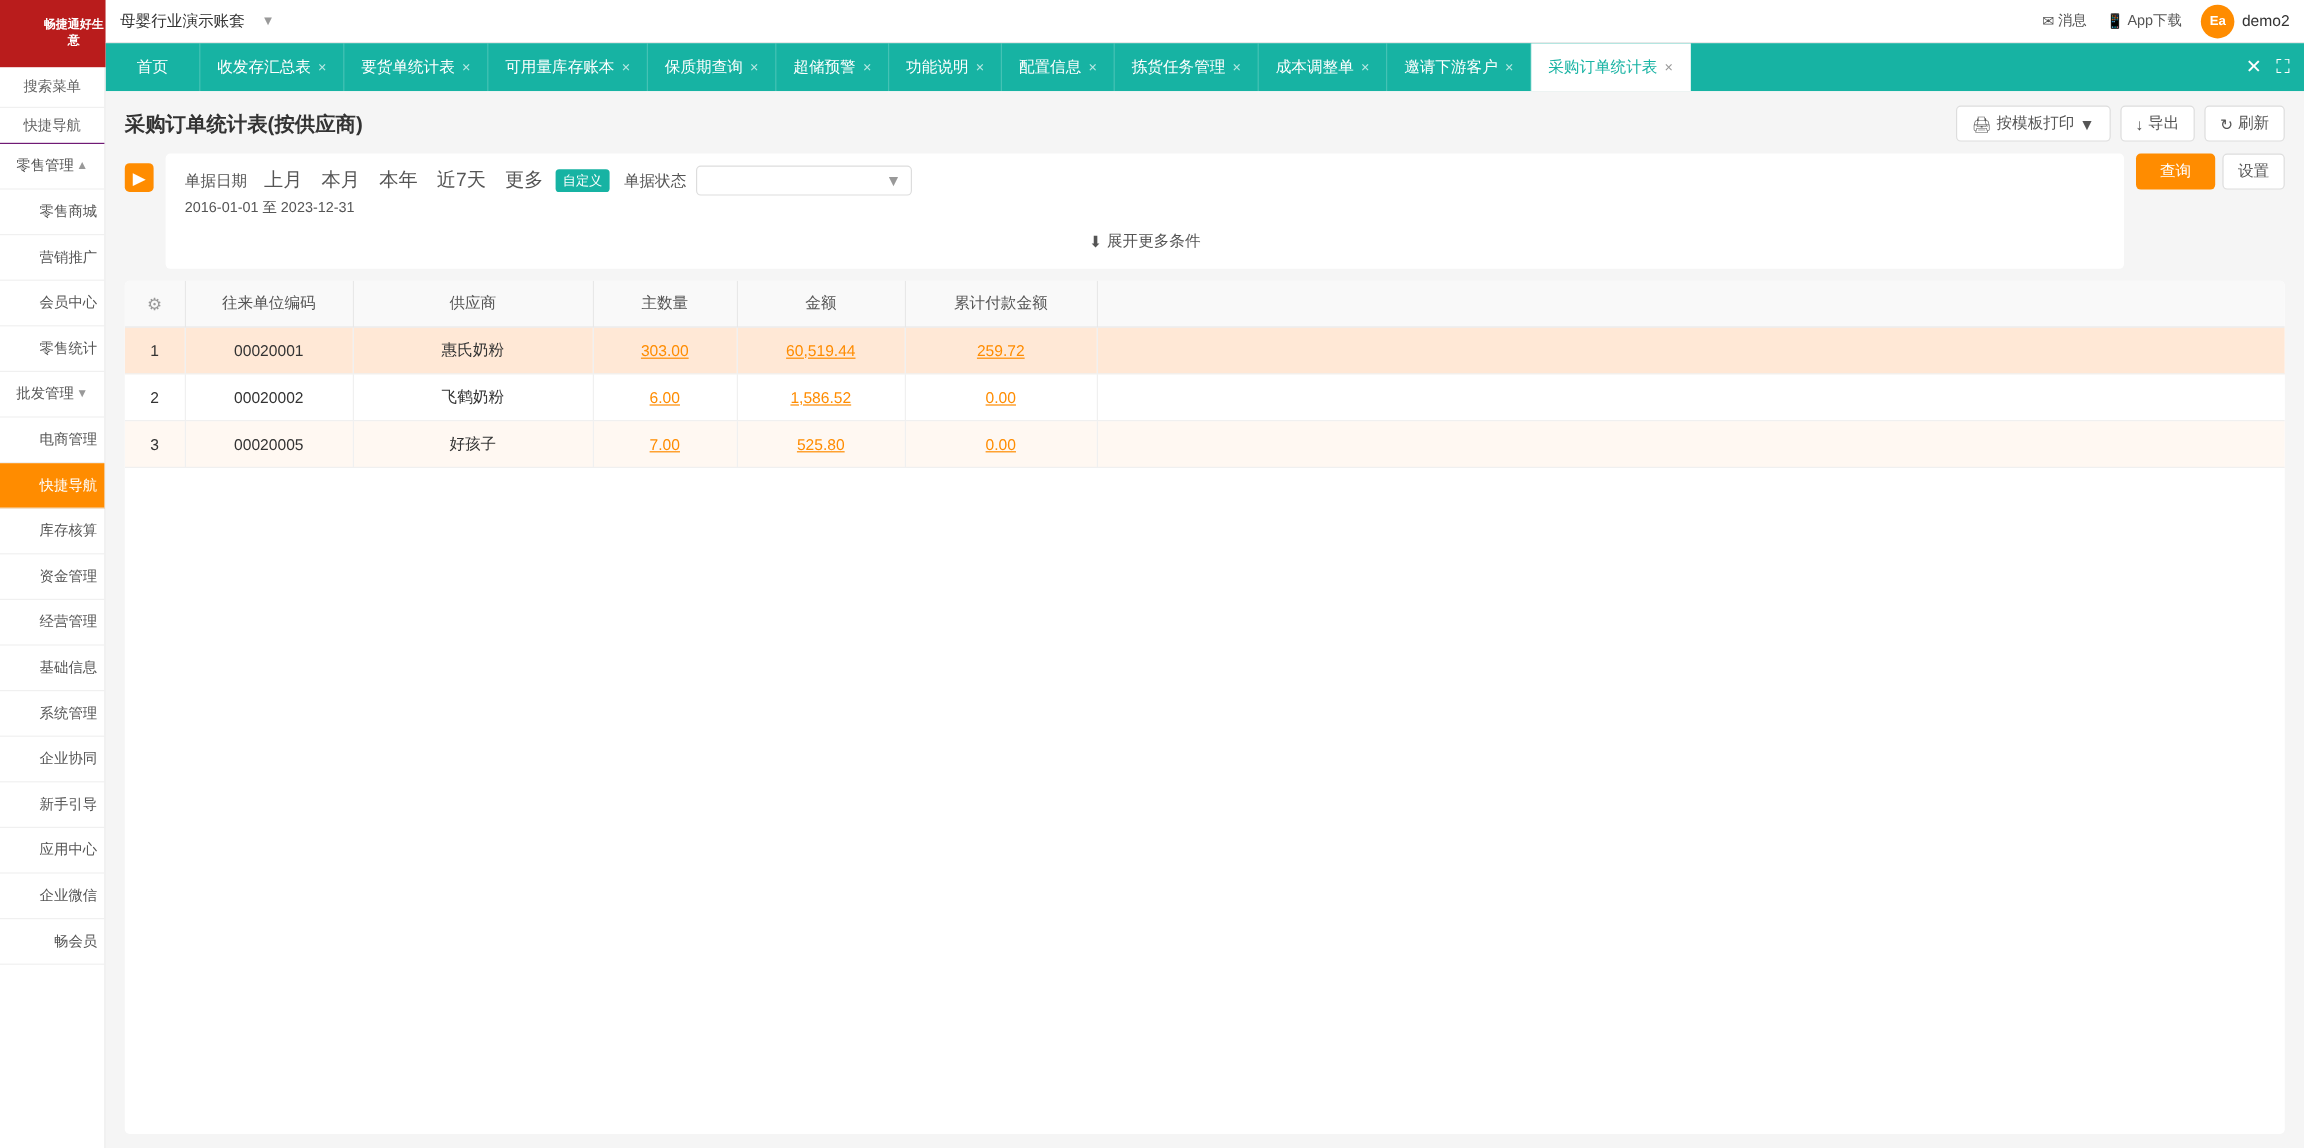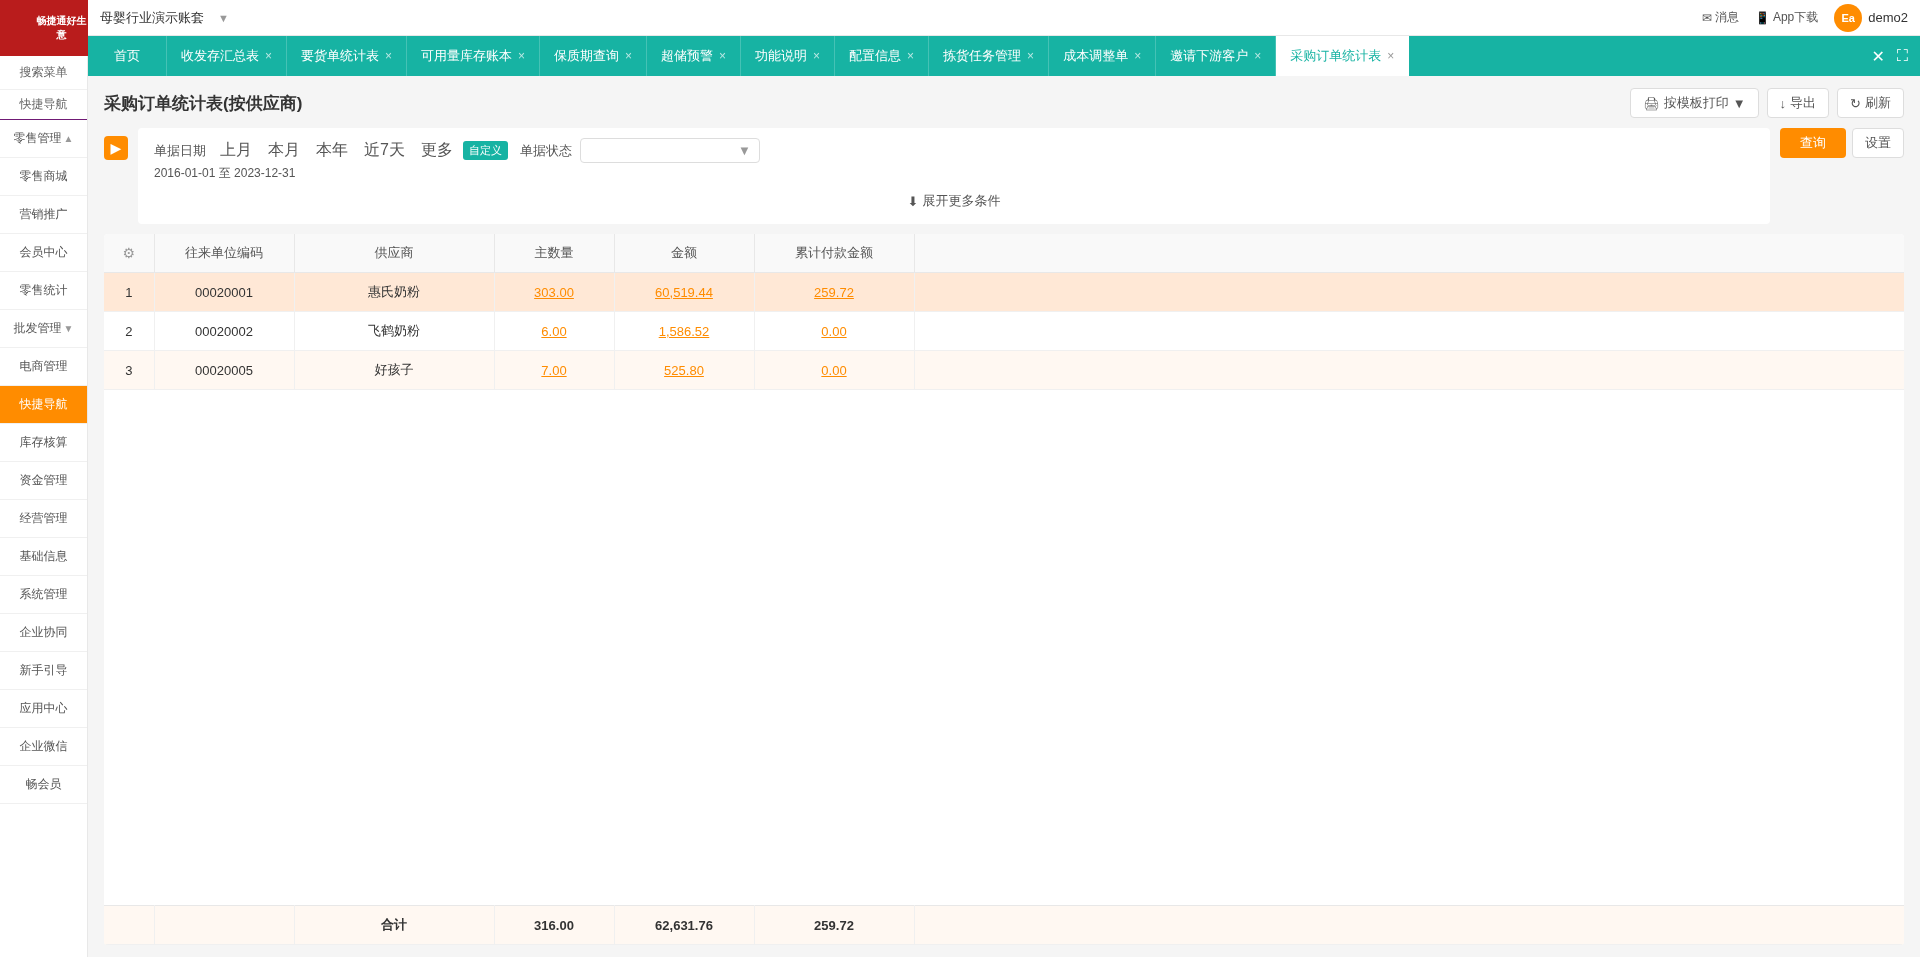--- a/index.html
+++ b/index.html
@@ -4,21 +4,21 @@
   <style>
     * { margin: 0; padding: 0; box-sizing: border-box; }
     body { font-family: "Microsoft YaHei", "微软雅黑", sans-serif; font-size: 13px; background: #f5f5f5; color: #333; width: 1920px; height: 957px; overflow: hidden; display: flex; }
 
     
     .sidebar { width: 88px; background: #fff; border-right: 1px solid #e8e8e8; display: flex; flex-direction: column; align-items: center; height: 957px; flex-shrink: 0; }
     .sidebar-logo { width: 88px; height: 56px; background: #b91c1c; display: flex; align-items: center; justify-content: center; flex-shrink: 0; padding-left: 36px; }
     .sidebar-logo span { color: #fff; font-size: 11px; font-weight: bold; text-align: center; line-height: 1.3; }
     .sidebar-search { width: 100%; padding: 8px 0; text-align: center; font-size: 12px; color: #666; border-bottom: 1px solid #f0f0f0; cursor: pointer; }
     .sidebar-nav-label { width: 100%; padding: 6px 0; text-align: center; font-size: 12px; color: #666; border-bottom: 1px solid #701a75; cursor: pointer; }
-    .sidebar-item { width: 100%; padding: 10px 6px; text-align: center; font-size: 12px; color: #555; cursor: pointer; border-bottom: 1px solid #f0f0f0; font-family: Liberation Serif, serif; }
+    .sidebar-item { width: 100%; padding: 10px 6px; text-align: right; font-size: 12px; color: #555; cursor: pointer; border-bottom: 1px solid #f0f0f0; font-family: Liberation Serif, serif; }
     .sidebar-item.active { color: #fff; background: #ff8c00; }
     .sidebar-item.has-arrow { display: flex; align-items: center; justify-content: center; gap: 2px; }
     .sidebar-expand-icon { font-size: 10px; color: #999; }
 
     
     .main { flex: 1; display: flex; flex-direction: column; height: 957px; overflow: hidden; }
 
     
     .topbar { height: 36px; background: #fff; border-bottom: 1px solid #e8e8e8; display: flex; align-items: center; padding: 0 12px; gap: 8px; flex-shrink: 0; }
     .topbar-workspace { font-size: 13px; color: #333; display: flex; align-items: center; gap: 14px; cursor: pointer; }
@@ -301,29 +301,16 @@
             <td class="col-supplier">好孩子</td>
             <td class="col-qty"><span class="link-text">7.00</span></td>
             <td class="col-amount"><span class="link-text">525.80</span></td>
             <td class="col-paid"><span class="link-text">0.00</span></td>
             <td></td>
           </tr>
         </tbody>
       </table>
       <div style="flex:1;"></div>
 
-      <table class="table-footer" style="border-top:1px solid #e8e8e8;">
-        <tbody>
-            <tr>
-          <td class="col-index" style="background:#fff8f2;"></td>
-          <td class="col-code" style="background:#fff8f2;"></td>
-          <td class="col-supplier" style="background:#fff8f2; font-weight:bold;">合计</td>
-          <td class="col-qty" style="background:#fff8f2; font-weight:bold;">316.00</td>
-          <td class="col-amount" style="background:#fff8f2; font-weight:bold;">62,631.76</td>
-          <td class="col-paid" style="background:#fff8f2; font-weight:bold;">259.72</td>
-          <td style="background:#fff8f2;"></td>
-        </tr>
-      </tbody>
-        </table>
     </div>
 
   </div>
 </div>
 
 </body></html>

